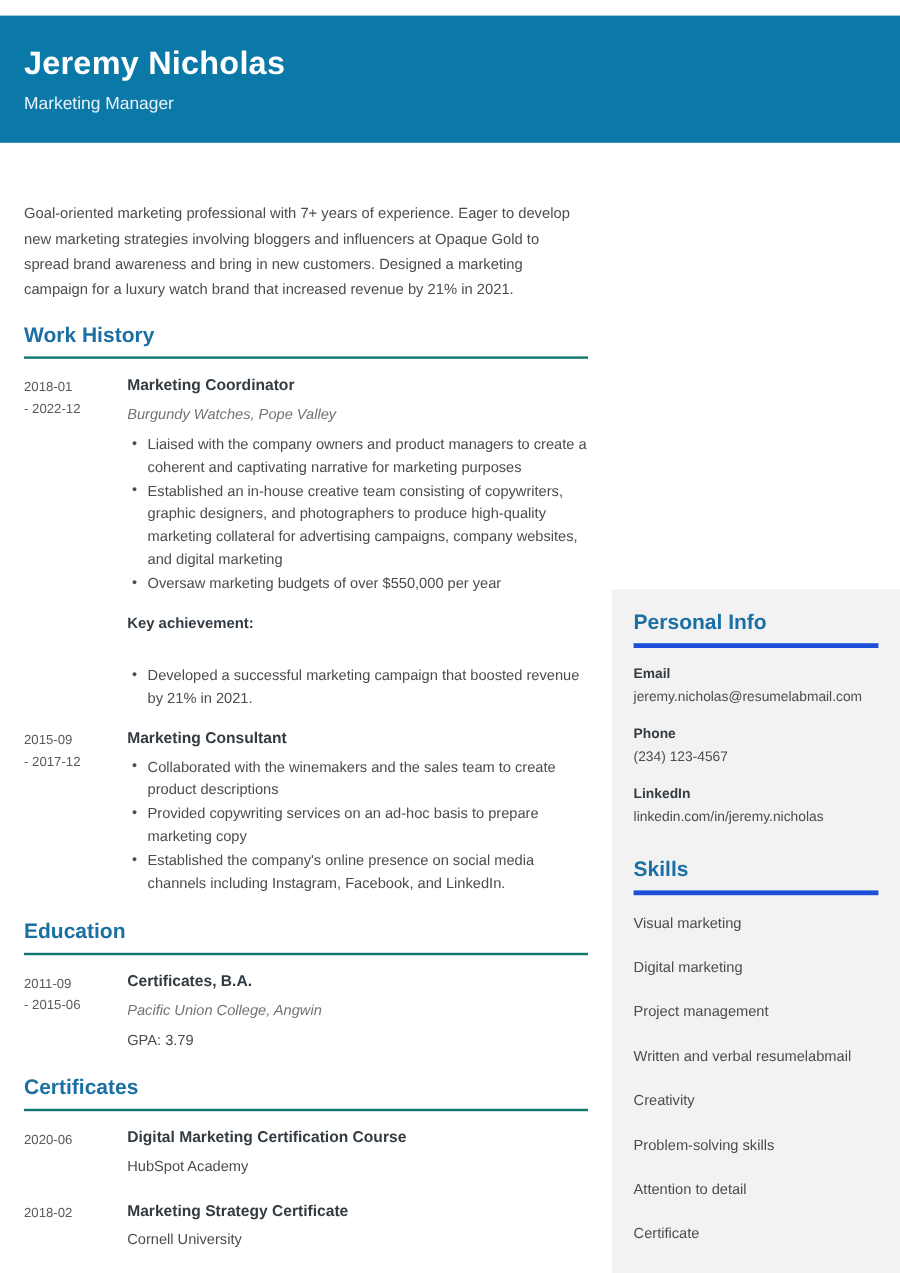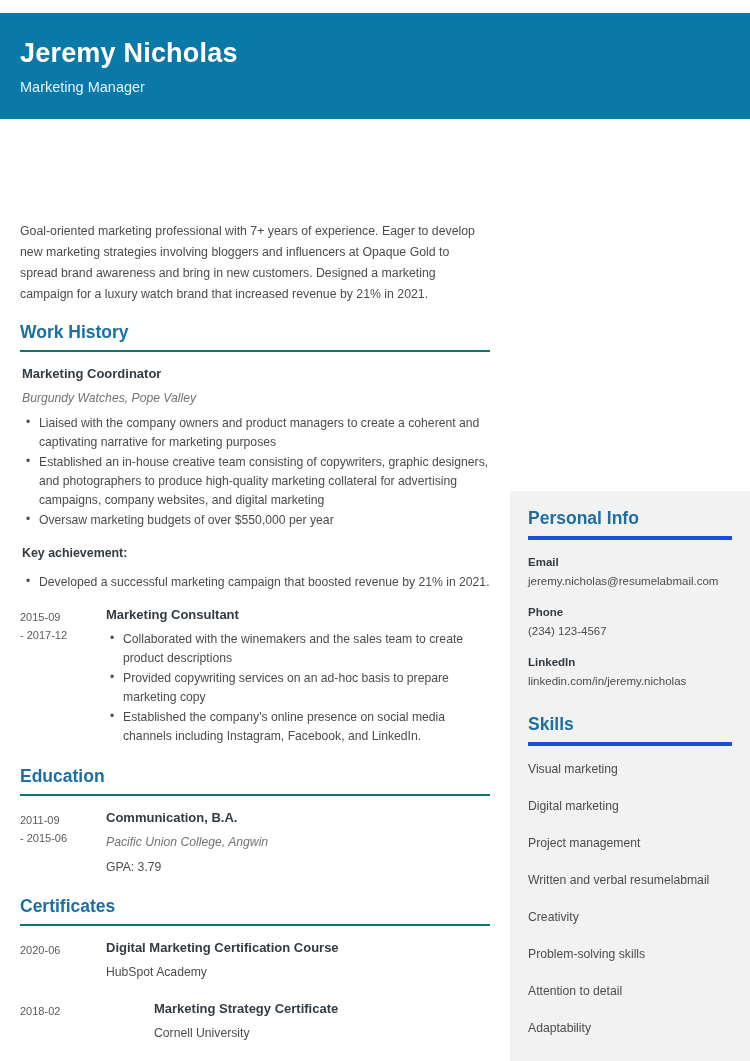--- a/index.html
+++ b/index.html
@@ -135,21 +135,21 @@
     top: -1px;
     font-size: 12px;
     color: #4c4c4c;
   }
   .achievement-label {
     font-size: 12.4px;
     font-weight: bold;
     color: #333b42;
     line-height: 18px;
     margin-top: 14px;
-    margin-bottom: 11px;
+    margin-bottom: 26px;
   }
 
   
   .side-title {
     font-size: 17.5px;
     font-weight: bold;
     color: #1a6fa3;
     line-height: 22px;
     padding-bottom: 7px;
     border-bottom: 4px solid #1d4ed8;
@@ -191,20 +191,24 @@
   <div class="body-wrap">
 
     <div class="main-col">
 
       <div class="summary">Goal-oriented marketing professional with 7+ years of experience. Eager to develop new marketing strategies involving bloggers and influencers at Opaque Gold to spread brand awareness and bring in new customers. Designed a marketing campaign for a luxury watch brand that increased revenue by 21% in 2021.</div>
 
       <div class="section">
         <div class="section-title">Work History</div>
 
         <div class="entry">
+          <div class="entry-dates">
+            <div>2018-01</div>
+            <div>- 2022-12</div>
+          </div>
           <div class="entry-body">
             <div class="entry-title">Marketing Coordinator</div>
             <div class="entry-sub">Burgundy Watches, Pope Valley</div>
             <ul class="bullets">
               <li>Liaised with the company owners and product managers to create a coherent and captivating narrative for marketing purposes</li>
               <li>Established an in-house creative team consisting of copywriters, graphic designers, and photographers to produce high-quality marketing collateral for advertising campaigns, company websites, and digital marketing</li>
               <li>Oversaw marketing budgets of over $550,000 per year</li>
             </ul>
             <div class="achievement-label">Key achievement:</div>
             <ul class="bullets">
@@ -230,41 +234,41 @@
       </div>
 
       <div class="section">
         <div class="section-title">Education</div>
         <div class="entry">
           <div class="entry-dates">
             <div>2011-09</div>
             <div>- 2015-06</div>
           </div>
           <div class="entry-body">
-            <div class="entry-title">Communication, B.A.</div>
+            <div class="entry-title">Certificates, B.A.</div>
             <div class="entry-sub">Pacific Union College, Angwin</div>
             <div class="entry-note">GPA: 3.79</div>
           </div>
         </div>
       </div>
 
       <div class="section">
         <div class="section-title">Certificates</div>
 
         <div class="entry">
           <div class="entry-dates">
             <div>2020-06</div>
           </div>
           <div class="entry-body">
             <div class="entry-title">Digital Marketing Certification Course</div>
             <div class="entry-note">HubSpot Academy</div>
           </div>
         </div>
 
-        <div class="entry" style="margin-top:18px;gap:48px;">
+        <div class="entry" style="margin-top:18px;">
           <div class="entry-dates">
             <div>2018-02</div>
           </div>
           <div class="entry-body">
             <div class="entry-title">Marketing Strategy Certificate</div>
             <div class="entry-note">Cornell University</div>
           </div>
         </div>
       </div>
 
@@ -294,20 +298,20 @@
       <div class="side-section">
         <div class="side-title">Skills</div>
         <ul class="skills">
           <li>Visual marketing</li>
           <li>Digital marketing</li>
           <li>Project management</li>
           <li>Written and verbal resumelabmail</li>
           <li>Creativity</li>
           <li>Problem-solving skills</li>
           <li>Attention to detail</li>
-          <li>Adaptability</li>
+          <li>Certificate</li>
         </ul>
       </div>
 
     </div>
 
   </div>
 </div>
 
 </body></html>

